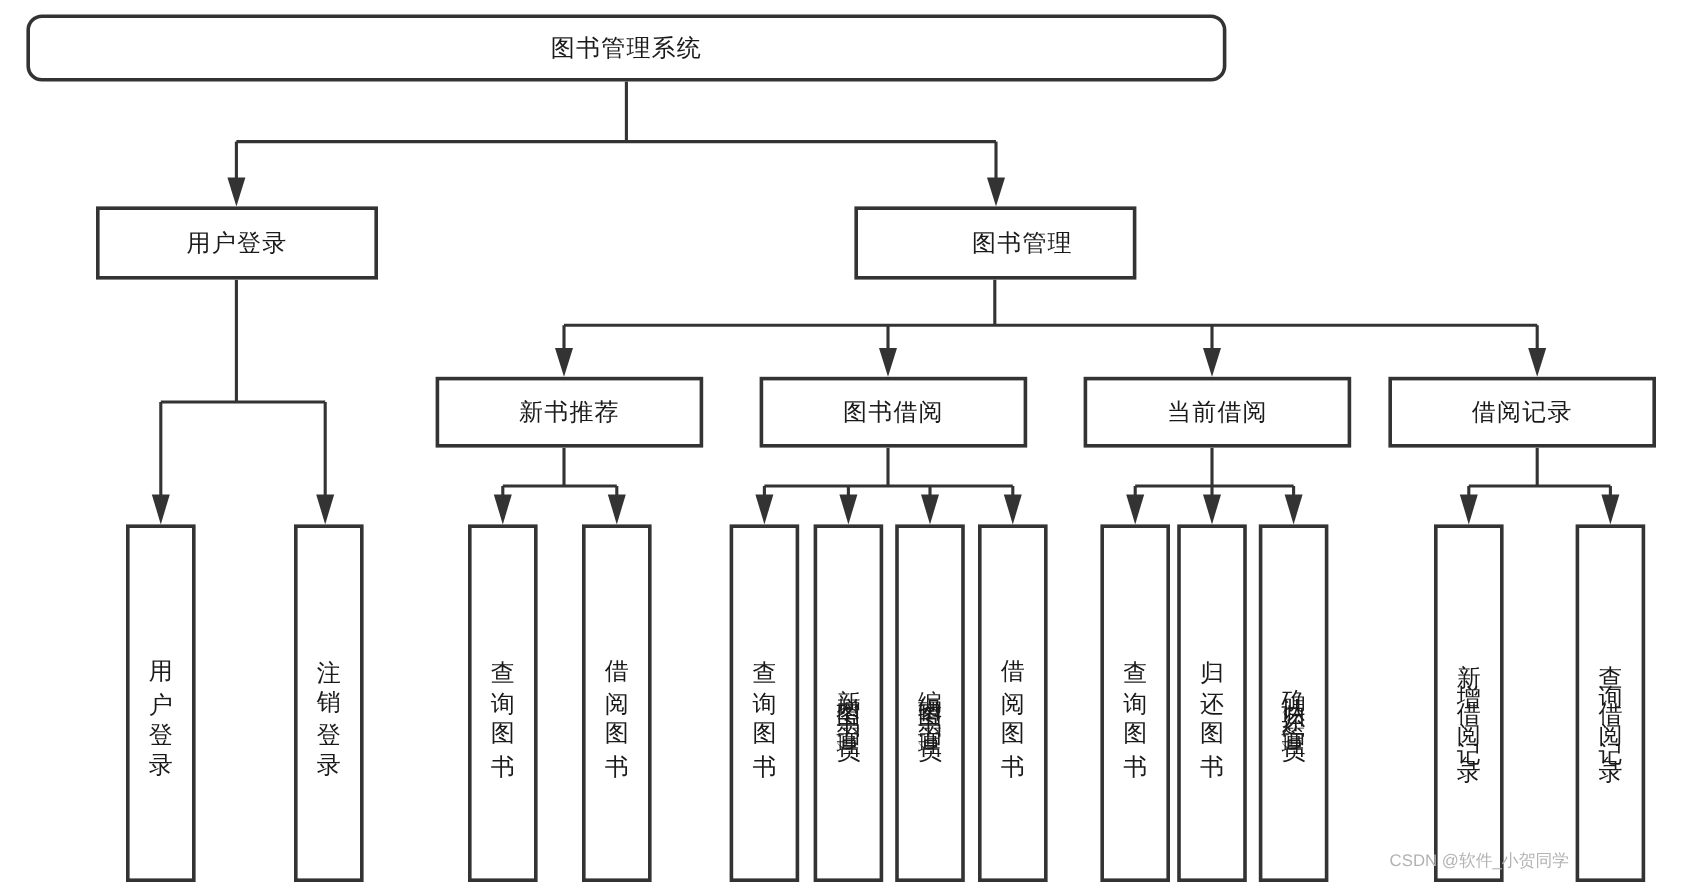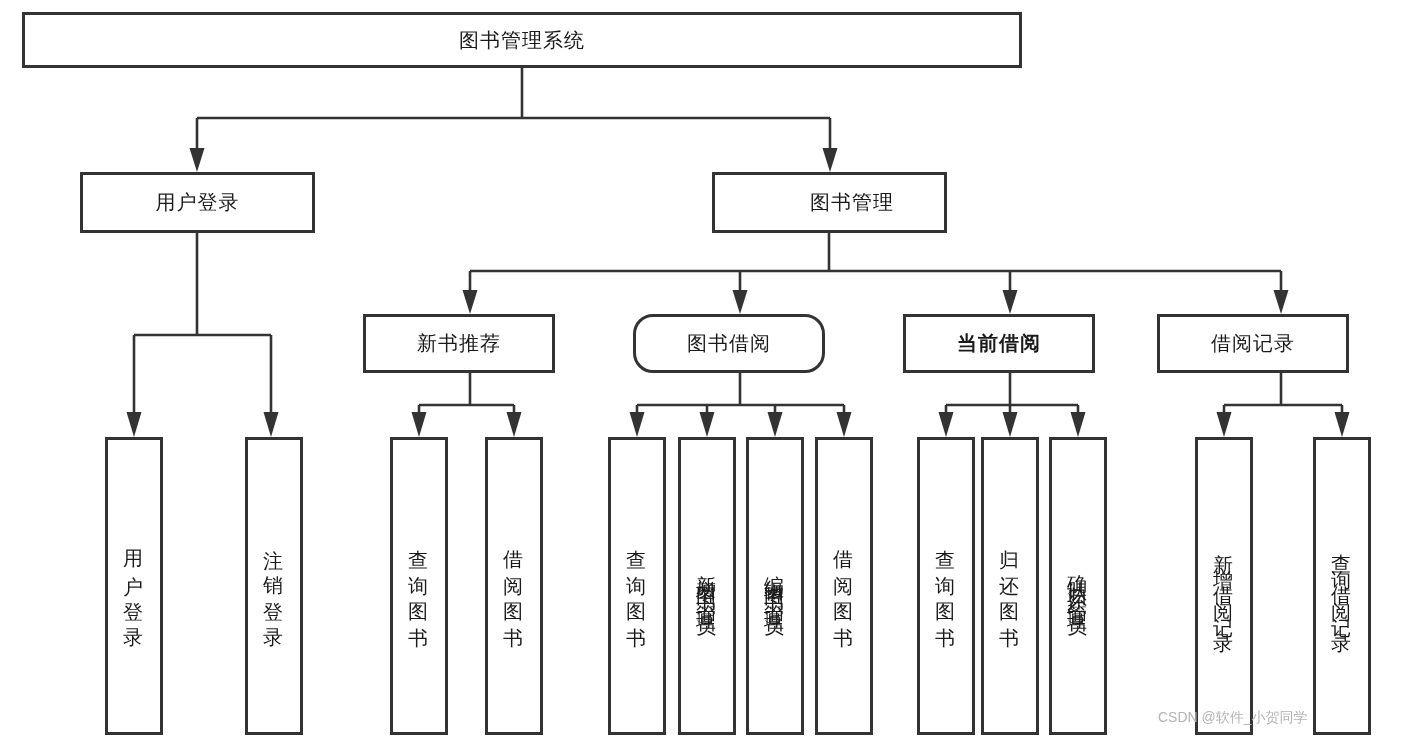--- a/index.html
+++ b/index.html
@@ -29,27 +29,27 @@
   
   .v-node span{
     writing-mode:vertical-rl;
     text-orientation:mixed;
     white-space:nowrap;
   }
   .sp-wide  span{letter-spacing:26px;}
   .sp-mid   span{letter-spacing:16px;}
   .sp-tight span{letter-spacing:6px;}
   
-  .n-root {left:22px;  top:12px;  width:1000px;height:56px;}
+  .n-root {left:22px;  top:12px;  width:1000px;height:56px;border-radius:13px;}
   .n-l2a  {left:80px;  top:172px; width:235px; height:61px;}
   .n-l2b  {left:712px; top:172px; width:235px; height:61px;padding-left:45px;}
-  .n-l3   {top:314px;  width:192px;height:59px;}
+  .n-l3   {top:314px;  width:223px;height:59px;}
   .n-l3a  {left:363px;}
-  .n-l3b  {left:633px;border-radius:20px;}
-  .n-l3c  {left:903px;font-weight:bold;}
+  .n-l3b  {left:633px;}
+  .n-l3c  {left:903px;}
   .n-l3d  {left:1157px;}
   .leaf   {top:437px;  width:58px; height:298px;}
   .lf1  {left:105px;}  .lf2  {left:245px;}
   .lf3  {left:390px;}  .lf4  {left:485px;}
   .lf5  {left:608px;}  .lf6  {left:678px;}
   .lf7  {left:746px;}  .lf8  {left:815px;}
   .lf9  {left:917px;}  .lf10 {left:981px;}
   .lf11 {left:1049px;} .lf12 {left:1195px;} .lf13 {left:1313px;}
   #watermark{
     position:absolute;

